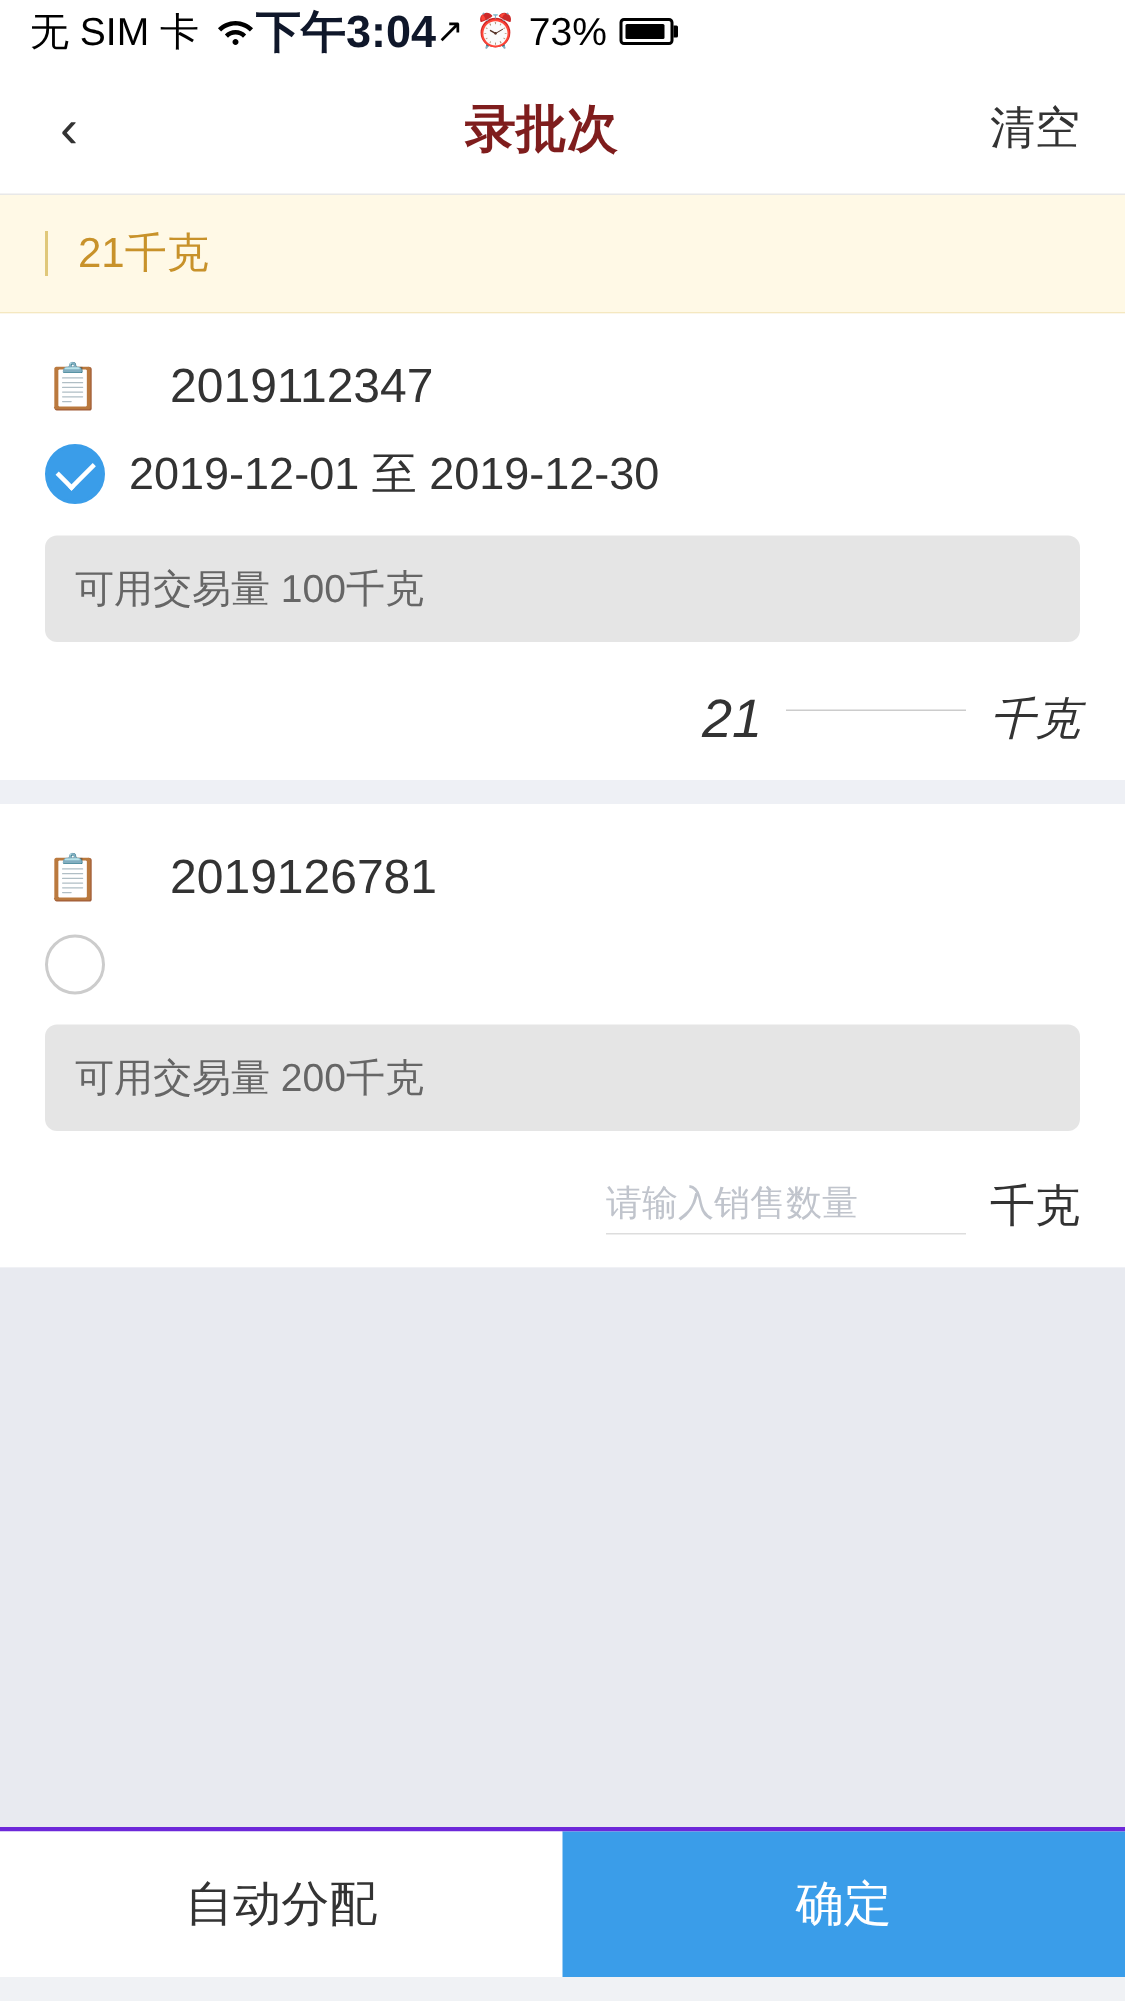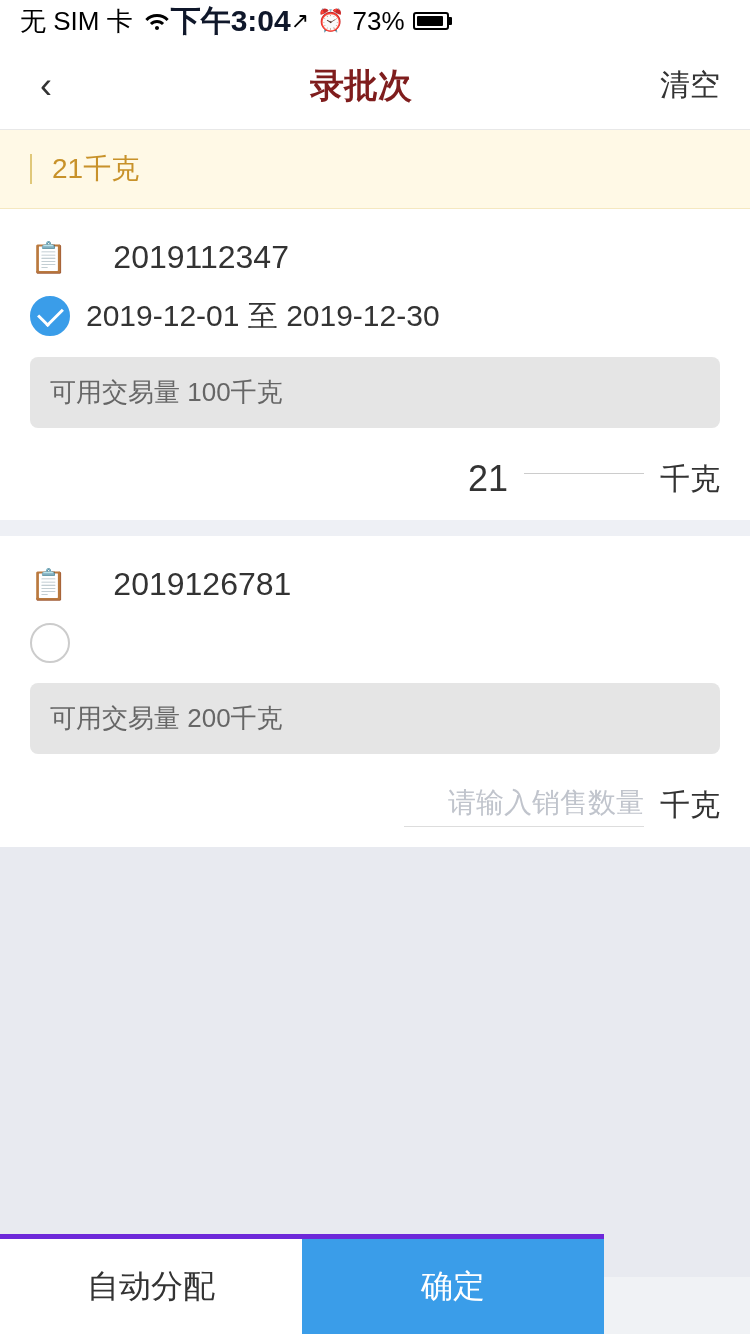--- a/index.html
+++ b/index.html
@@ -153,20 +153,21 @@
       color: #666;
     }
 
     
     .input-row {
       display: flex;
       align-items: center;
       justify-content: flex-end;
       padding: 10px 30px 20px 30px;
       gap: 16px;
+      font-style: italic;
     }
     .qty-input-value {
       font-size: 36px;
       color: #333;
       font-weight: 500;
     }
     .qty-unit {
       font-size: 30px;
       color: #333;
     }
@@ -179,44 +180,44 @@
 
     
     .input-placeholder-row {
       display: flex;
       align-items: center;
       justify-content: flex-end;
       padding: 10px 30px 20px 30px;
       gap: 16px;
     }
     .input-placeholder {
-      font-size: 28px;
+      font-size: 24px;
       color: #c0c4cc;
       border-bottom: 1px solid #ddd;
       padding-bottom: 4px;
       min-width: 240px;
-      text-align: right;
+      text-align: left;
     }
 
     
     .empty-area {
       background: #e8eaf0;
       height: 430px;
     }
 
     
     .bottom-bar {
       position: fixed;
-      bottom: 0;
+      bottom: 16px;
       left: 0;
-      width: 604px;
+      width: 750px;
       height: 100px;
       display: flex;
       background: #fff;
-      border-top: 5px solid #6d28d9;
+      border-top: 3px solid #6d28d9;
     }
     .btn-auto {
       flex: 1;
       background: #fff;
       border: none;
       font-size: 32px;
       color: #333;
       cursor: pointer;
       display: flex;
       align-items: center;

